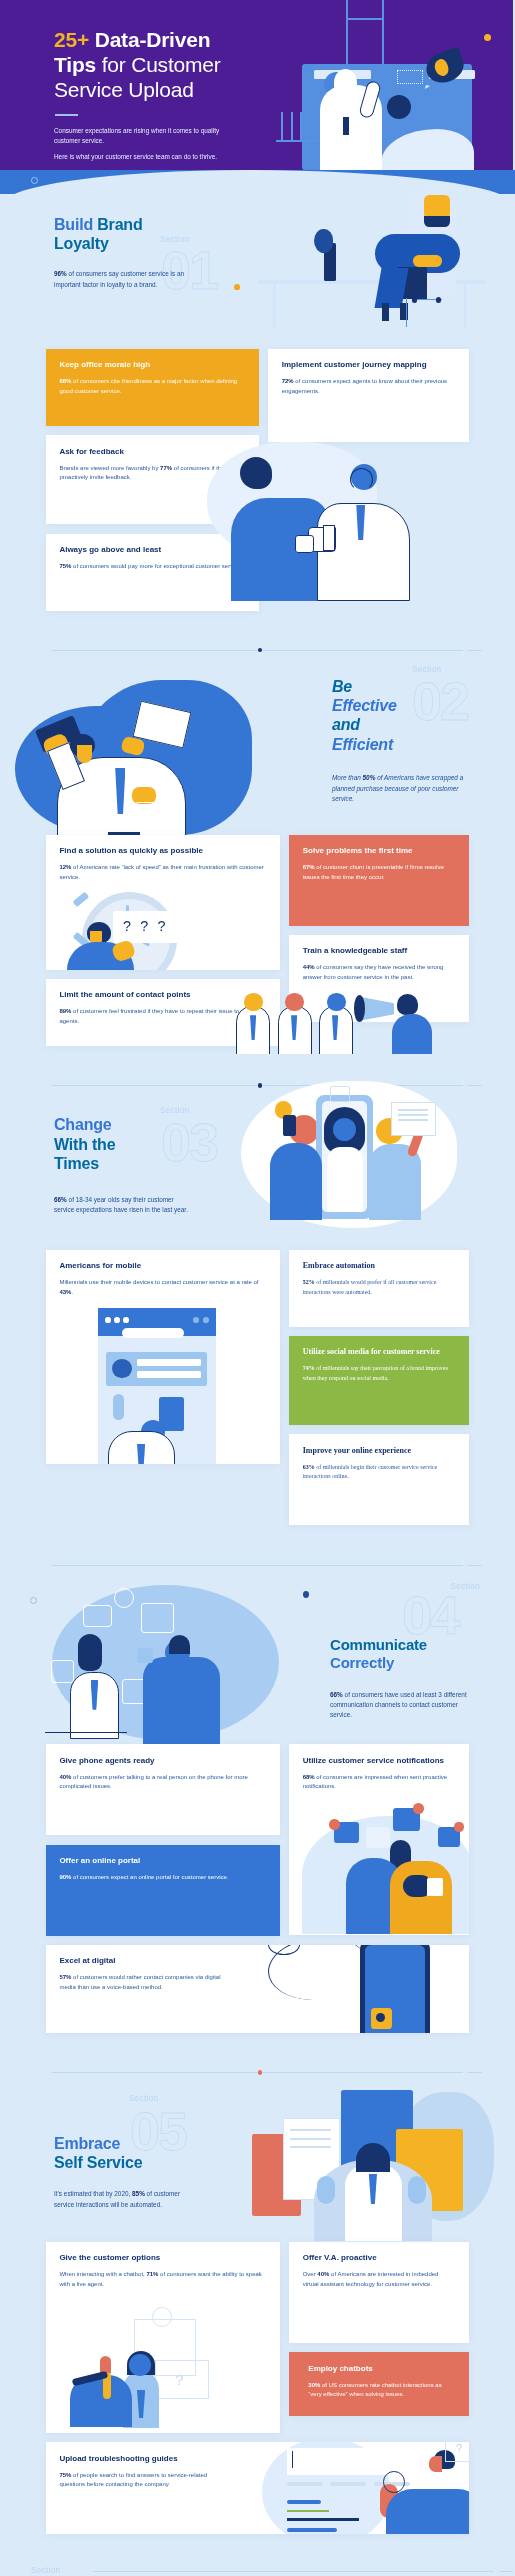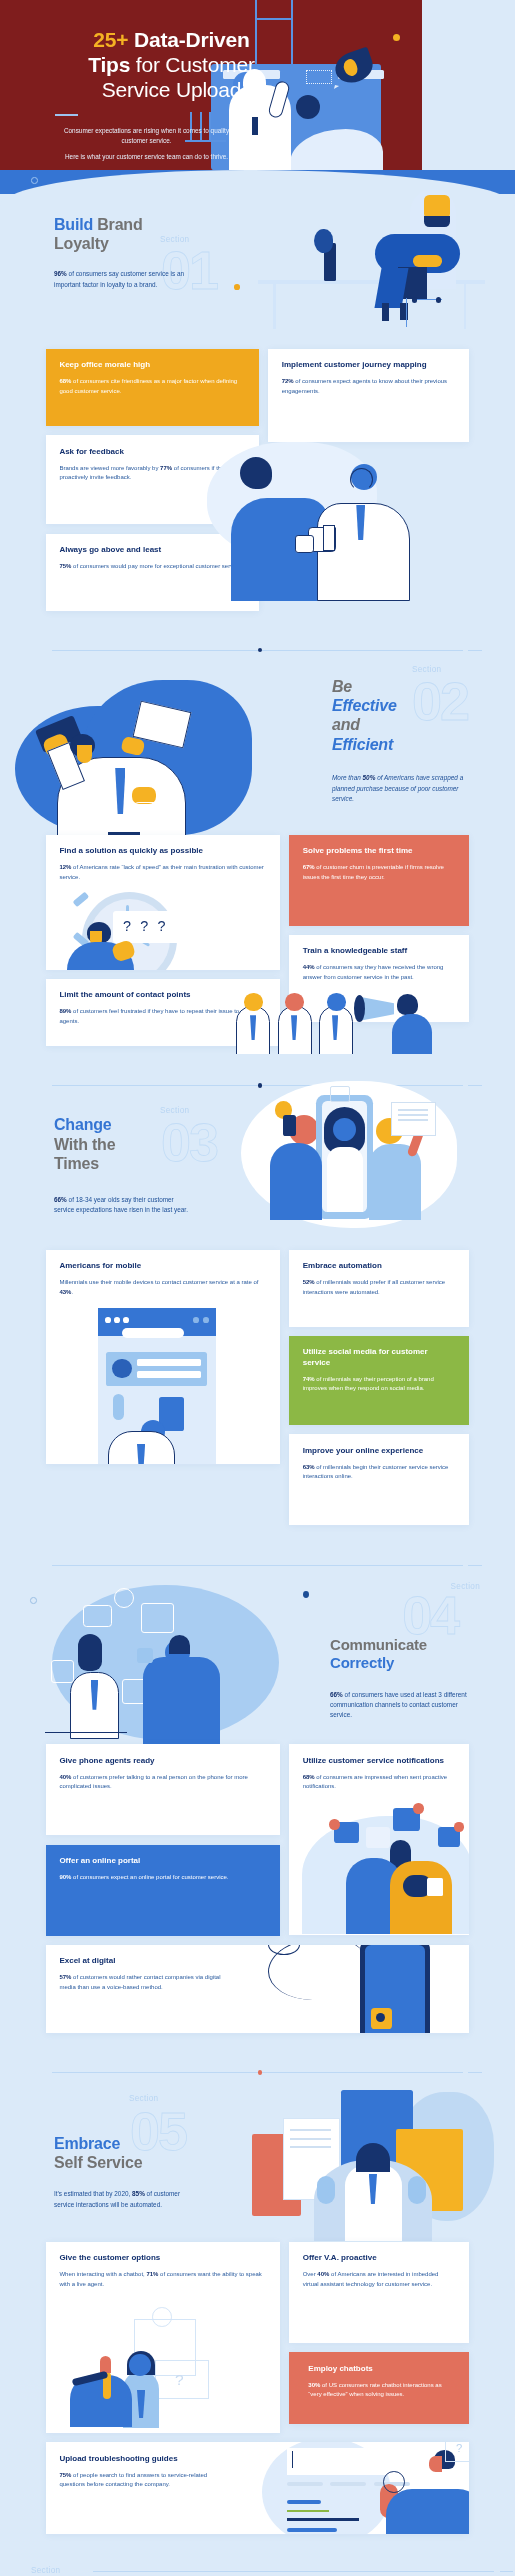--- a/index.html
+++ b/index.html
@@ -8,22 +8,22 @@
     font-family: "Liberation Sans", sans-serif;
     background:#dbeaf9;
     width:515px;
     overflow-x:hidden;
     color:#123a77;
   }
   .page { width:515px; position:relative; }
 
   
   .hero {
-    position:relative; width:422px; height:170px;
-    background:#7f1d1d; overflow:hidden;text-align:center;
+    position:relative; width:513px; height:170px;
+    background:#4c1d95; overflow:hidden;
   }
   .hero-inner { position:relative; z-index:5; padding:28px 0 0 54px; width:289px; }
   .hero h1 { font-size:21px; line-height:1.18; font-weight:400; color:#fff; letter-spacing:-0.2px; }
   .hero h1 .hl-y { color:#f5b223; font-weight:700; }
   .hero h1 b { font-weight:700; }
   .hero-rule { width:23px; height:1.5px; background:#9dc3ef; margin:12px 0 10.3px 1px; }
   .hero p { font-size:6.4px; line-height:1.55; color:#e8f1fc; margin-bottom:6.2px; max-width:185px;}
   
   .hero-art { position:absolute; right:0; top:0; width:242px; height:170px; z-index:2; }
   .h-board { position:absolute; left:31px; top:64px; width:170px; height:106px; background:#558fe0; border-radius:3.1px;}
@@ -44,21 +44,21 @@
   .h-circ { position:absolute; left:116px; top:95px; width:24px; height:24px; background:#16336e; border-radius:50%;}
   .h-dot-y { position:absolute; right:21.6px; top:34px; width:7.2px; height:7.2px; background:#f5b223; border-radius:50%;}
   .h-dot-w { position:absolute; left:76px; bottom:9.3px; width:9.8px; height:9.8px; background:#fff; border-radius:50%;}
   .h-ring { position:absolute; left:10.3px; bottom:-43px; width:6.7px; height:6.7px; border:0.8px solid #9dc3ef; border-radius:50%;}
   .h-arrow{position:absolute;left:152px;top:82px;width:0;height:0;border:3.6px solid transparent;border-bottom-color:#dfebfb;transform:rotate(-30deg);}
 
   
   .section { position:relative; width:515px; background:#dbeaf9; }
   .sec-head { position:relative; padding:20.6px 0 0 0; min-height:129px; }
   .sec-title { font-size:16px; font-weight:700; line-height:1.2; letter-spacing:-0.2px; }
-  .c-navy { color:#737373; } .c-blue { color:#3575d3; }
+  .c-navy { color:#0369a1; } .c-blue { color:#3575d3; }
   .sec-stat { font-size:6.4px; line-height:1.6; color:#1d4e96; max-width:137px; }
   .sec-stat b { color:#13306e; }
   .sec-word { position:absolute; font-size:8.2px; color:#b8d5f3; letter-spacing:0.3px; font-weight:400;}
   .sec-num {
     position:absolute; font-size:54px; font-weight:700; line-height:1;
     color:transparent; -webkit-text-stroke:0.8px #c2dcf6;
     letter-spacing:-2.1px; user-select:none;
   }
   .divider { position:relative; height:0.5px; margin:9.3px 52px; background:#bcd8f5; }
   .divider:after{content:"";position:absolute;right:-18.5px;top:0;width:13.4px;height:0.5px;background:#bcd8f5;}
@@ -362,21 +362,21 @@
             <div class="fig" style="left:66px;top:109px;width:19.6px;height:19.6px;background:#2a61b8;border-radius:50%;"></div>
             <div class="fig" style="left:91px;top:109px;width:64px;height:7.2px;background:#fff;border-radius:1.5px;"></div>
             <div class="fig" style="left:91px;top:121px;width:64px;height:7.2px;background:#fff;border-radius:1.5px;"></div>
             <div class="fig hs" style="left:113px;top:147px;width:25px;height:34px;border-radius:2.6px;"></div>
             <div class="fig lblue" style="left:67px;top:144px;width:11.3px;height:26px;border-radius:5.7px;"></div>
             <div class="fig hs" style="left:95px;top:170px;width:24px;height:24px;"></div>
             <div class="fig" style="left:62px;top:181px;width:67px;height:46px;background:#fff;border-radius:24px 24px 0 0;border:0.7px solid #16336e;"></div>
             <div class="fig tie" style="left:91px;top:194px;width:8.2px;height:31px;clip-path:polygon(0 0,100% 0,74% 100%,26% 100%);"></div>
           </div>
         </div>
-        <div class="col" style="flex:1;">
+        <div class="col" style="flex:1;font-family:Liberation Serif, serif;">
           <div class="card" style="height:77px;">
             <h3>Embrace automation</h3>
             <p><b>52%</b><span> of millennials would prefer if all customer service interactions were automated.</span></p>
           </div>
           <div class="card green" style="height:89px;">
             <h3>Utilize social media for customer service</h3>
             <p><b>74%</b><span> of millennials say their perception of a brand improves when they respond on social media.</span></p>
           </div>
           <div class="card" style="height:91px;">
             <h3>Improve your online experience</h3>
@@ -516,21 +516,21 @@
             <div class="fig yel" style="left:57px;top:130px;width:8.2px;height:27px;border-radius:4.1px;"></div>
             <div class="fig red" style="left:54px;top:114px;width:11.3px;height:16.5px;border-radius:5.7px 5.7px 0 0;"></div>
             <div class="fig navy" style="left:26px;top:133px;width:36px;height:7.2px;border-radius:3.6px;transform:rotate(-14deg);"></div>
           </div>
         </div>
         <div class="col" style="flex:1;">
           <div class="card" style="height:101px;">
             <h3>Offer V.A. proactive</h3>
             <p><span>Over </span><b>40%</b><span> of Americans are interested in imbedded virtual assistant technology for customer service.</span></p>
           </div>
-          <div class="card red" style="height:72px;padding-left:19px;">
+          <div class="card red" style="height:64px;padding-left:19px;">
             <h3>Employ chatbots</h3>
             <p><b>30%</b><span> of US consumers rate chatbot interactions as “very effective” when solving issues.</span></p>
           </div>
         </div>
       </div>
       <div class="row">
         <div class="card art" style="flex:1;height:92px;">
           <h3>Upload troubleshooting guides</h3>
           <p style="max-width:170px;"><b>75%</b><span> of people search to find answers to service-related questions before contacting the company.</span></p>
           <div class="fig" style="left:216px;top:-4.1px;width:129px;height:108px;background:#dfecfb;border-radius:50%;"></div>

